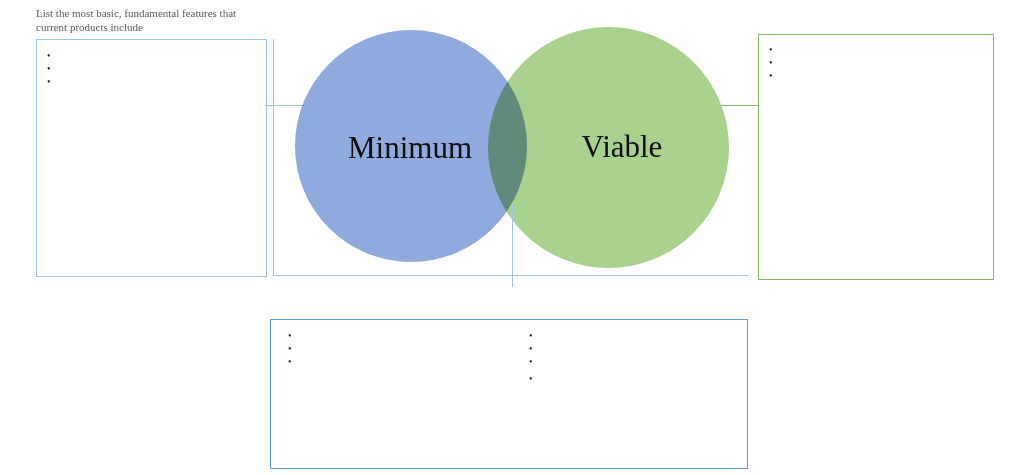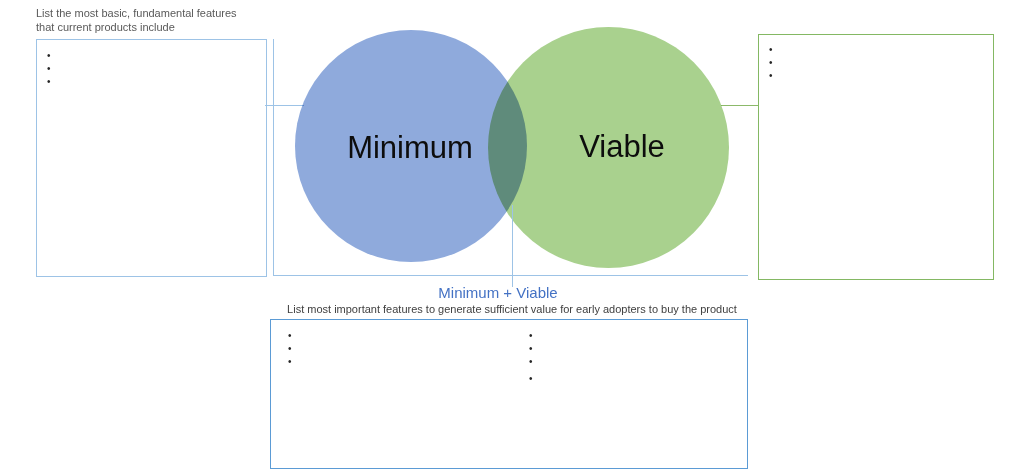--- a/index.html
+++ b/index.html
@@ -1,21 +1,21 @@
 <!DOCTYPE html>
 <html><head>
 <meta charset="utf-8">
 <style>
   html, body { margin: 0; padding: 0; background: #ffffff; }
   .canvas {
     position: relative;
     width: 1024px;
     height: 475px;
     background: #ffffff;
-    font-family: Liberation Sans, sans-serif;
+    font-family: Liberation Serif, serif;
     overflow: hidden;
   }
   .abs { position: absolute; }
   .instr {
     position: absolute;
     font-size: 11px;
     line-height: 14px;
     color: #595959;
   }
   .box {
@@ -96,23 +96,21 @@
   <div class="circle" style="left: 295px; top: 30px; width: 232px; height: 232px; background: rgb(143, 170, 220);"></div>
   <div class="circle" style="left: 488px; top: 27px; width: 241px; height: 241px; background: rgb(169, 209, 142);"></div>
 
   <div class="venn-label" style="left:295px; top:130px; width:230px;">Minimum</div>
   <div class="venn-label" style="left:512px; top:129px; width:220px;">Viable</div>
 
   <div class="line" style="left: 512px; top: 205px; width: 1px; height: 82px; z-index: 3; background: rgb(157, 195, 230);"></div>
 
   <div class="line" style="left: 273px; top: 275px; width: 475px; height: 1px; background: rgb(157, 195, 230);"></div>
 
-  <div class="bottom-title" style="left: 398px; top: 284px; width: 200px; color: rgb(68, 114, 196);">Minimum + Viable</div>
 
-  <div class="bottom-instr" style="left:262px; top:303px; width:500px;">List most important features to generate sufficient value for early adopters to buy the product</div>
 
   <div class="box" style="left: 270px; top: 319px; width: 476px; height: 148px; border-color: rgb(91, 155, 213);">
     <ul class="bullets abs" style="left:17px; top:9px;">
       <li>•</li>
       <li>•</li>
       <li>•</li>
     </ul>
     <ul class="bullets abs" style="left:258px; top:9px;">
       <li>•</li>
       <li>•</li>

